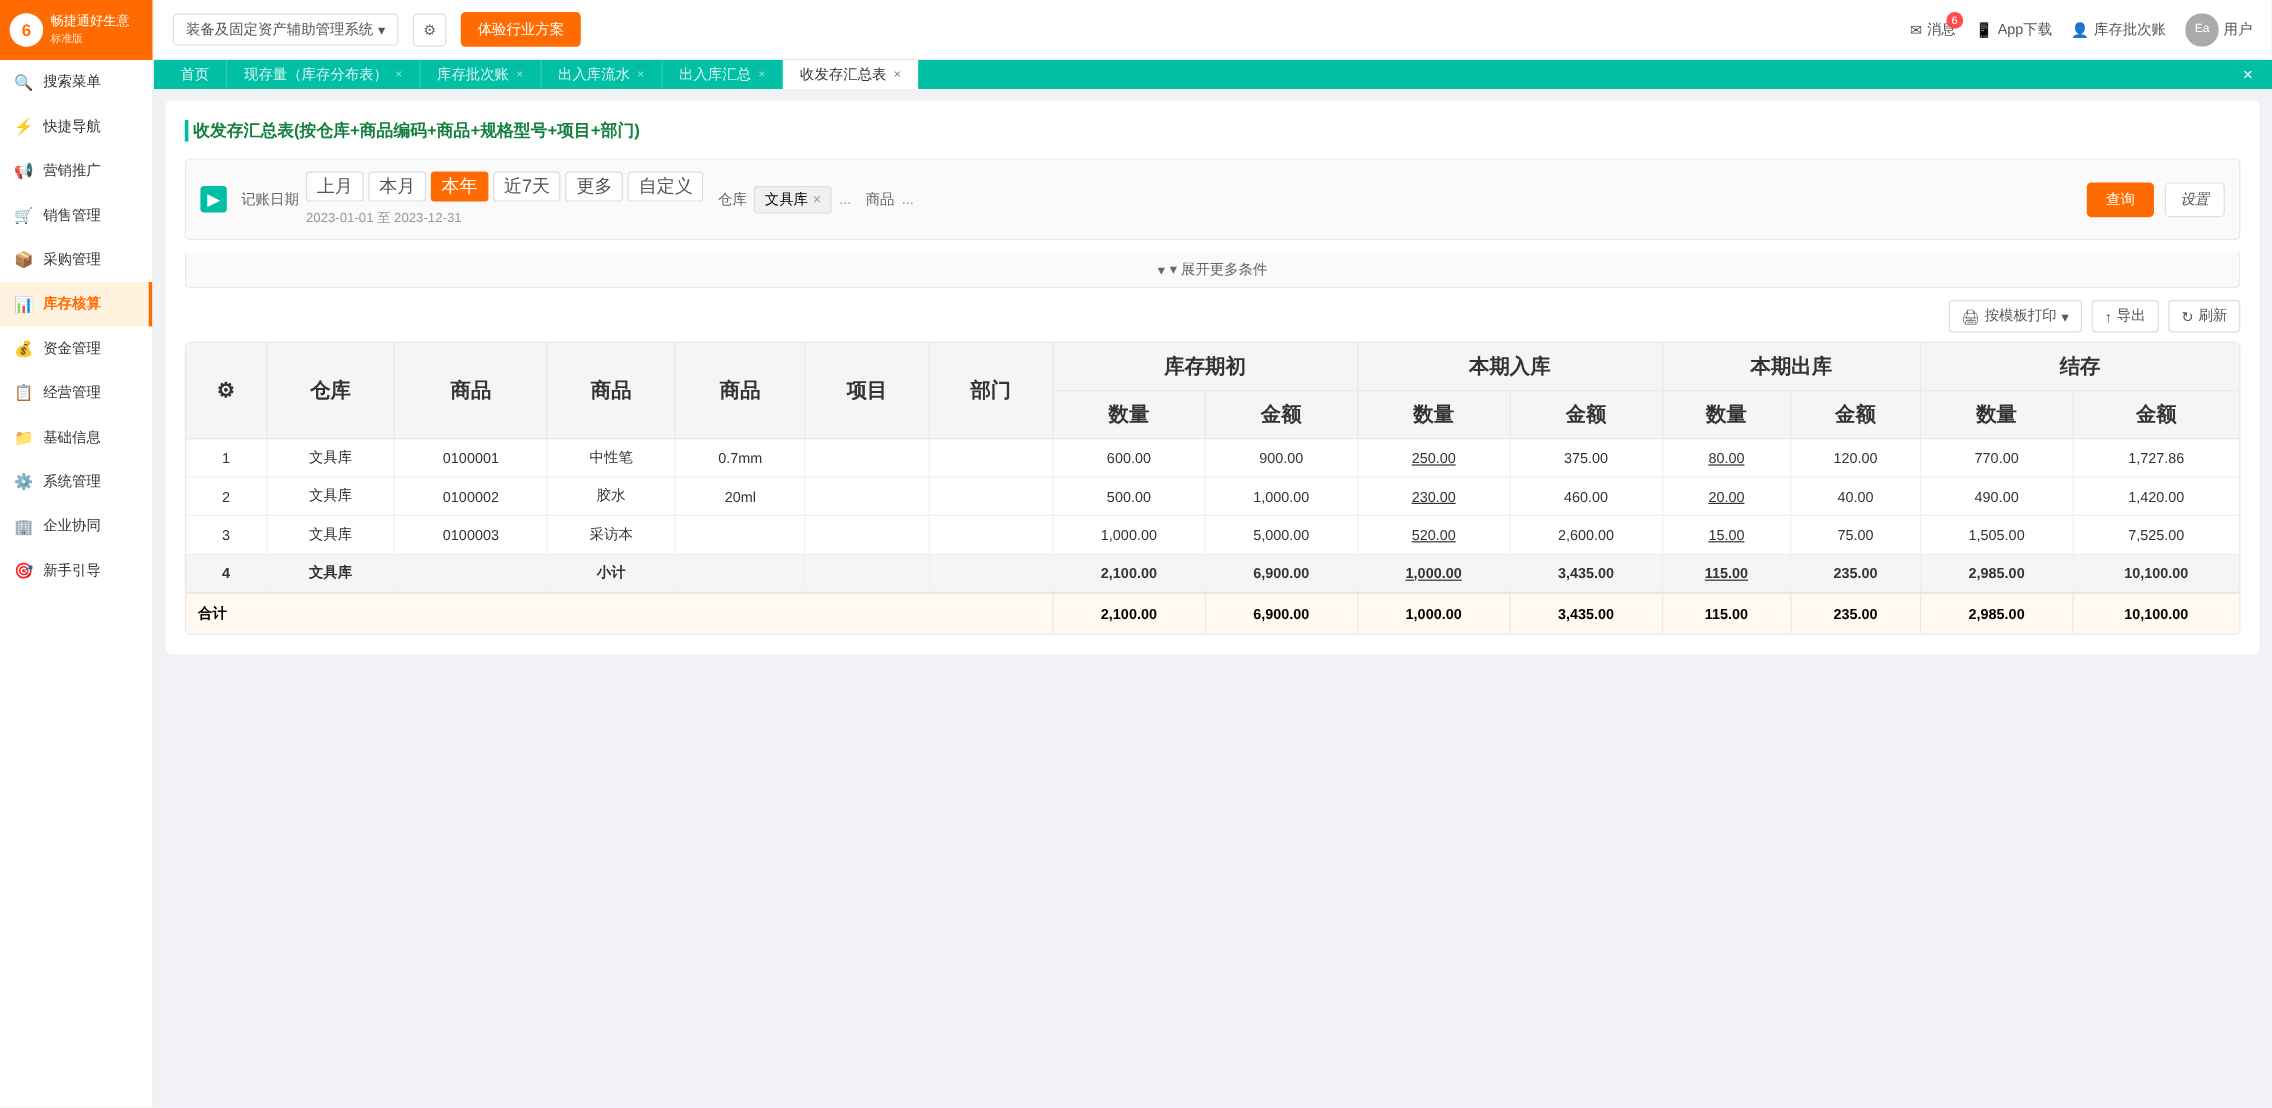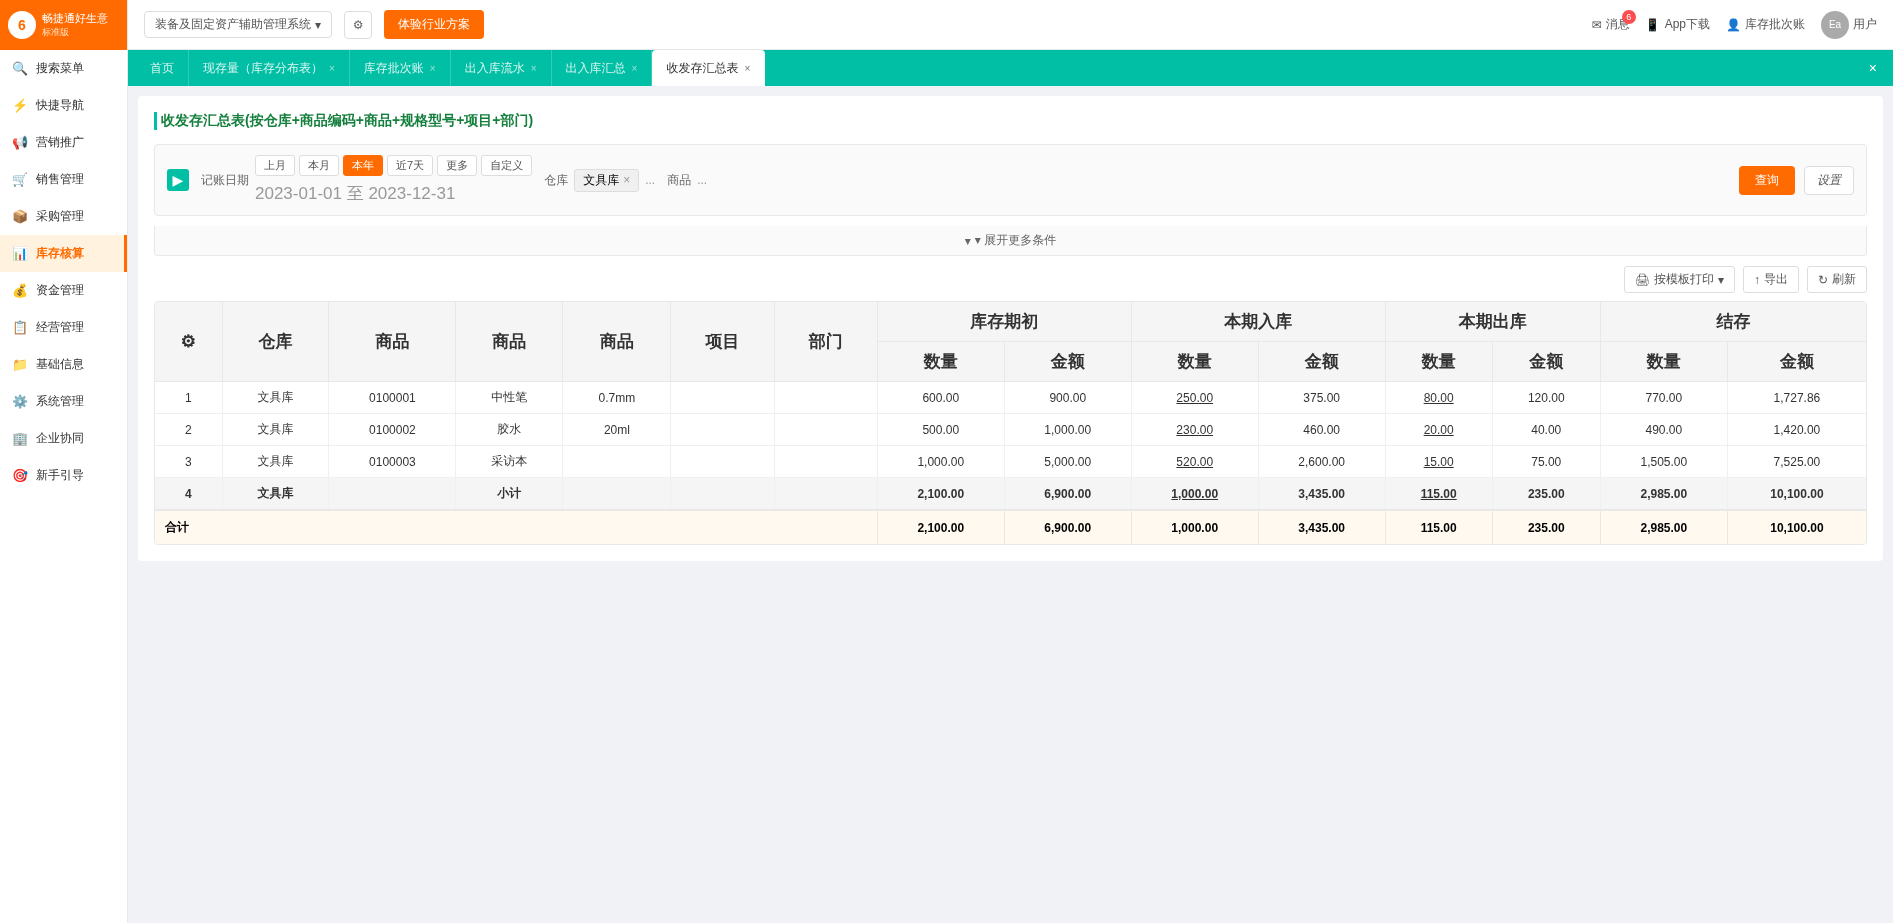--- a/index.html
+++ b/index.html
@@ -24,43 +24,43 @@
     .topbar-system-dropdown { display: flex; align-items: center; gap: 4px; padding: 4px 10px; border: 1px solid #ddd; border-radius: 4px; cursor: pointer; font-size: 12px; color: #555; }
     .topbar-gear { width: 28px; height: 28px; border: 1px solid #ddd; border-radius: 4px; display: flex; align-items: center; justify-content: center; cursor: pointer; color: #666; }
     .topbar-trial-btn { background: #ff6b00; color: #fff; border: none; border-radius: 4px; padding: 6px 14px; font-size: 12px; cursor: pointer; }
     .topbar-actions { display: flex; align-items: center; gap: 16px; margin-left: auto; }
     .topbar-action-item { display: flex; align-items: center; gap: 4px; color: #555; font-size: 12px; cursor: pointer; position: relative; }
     .topbar-badge { background: #ff4d4f; color: #fff; font-size: 9px; border-radius: 50%; width: 14px; height: 14px; display: flex; align-items: center; justify-content: center; position: absolute; top: -6px; right: -6px; }
     .topbar-avatar { width: 28px; height: 28px; background: #ddd; border-radius: 50%; display: flex; align-items: center; justify-content: center; font-size: 11px; color: #666; overflow: hidden; }
     .topbar-avatar-text { font-size: 10px; color: #fff; background: #aaa; width: 100%; height: 100%; display: flex; align-items: center; justify-content: center; }
 
     
-    .tabbar { background: #00bfa5; display: flex; align-items: center; height: 36px; padding: 0 8px; gap: 0; overflow-x: auto; }
+    .tabbar { background: #00bfa5; display: flex; align-items: center; height: 24px; padding: 0 8px; gap: 0; overflow-x: auto; }
     .tab { display: flex; align-items: center; gap: 6px; padding: 0 14px; height: 36px; color: rgba(255,255,255,0.85); font-size: 12px; cursor: pointer; white-space: nowrap; border-right: 1px solid rgba(255,255,255,0.2); }
     .tab.active { background: #fff; color: #333; border-radius: 4px 4px 0 0; }
     .tab-close { font-size: 10px; color: inherit; opacity: 0.7; }
     .tabbar-close { margin-left: auto; color: #fff; font-size: 14px; cursor: pointer; padding: 0 8px; }
 
     
     .page { flex: 1; background: #f0f2f5; overflow-y: auto; padding: 0; }
     .page-inner { background: #fff; margin: 10px; border-radius: 4px; padding: 16px; }
 
     
     .page-title { font-size: 14px; font-weight: bold; color: #15803d; margin-bottom: 14px; border-left: 3px solid #00bfa5; padding-left: 4px; }
 
     
     .filter-bar { display: flex; align-items: center; gap: 12px; padding: 10px 12px; background: #fafafa; border: 1px solid #e8e8e8; border-radius: 4px; margin-bottom: 10px; flex-wrap: wrap; }
     .filter-expand-btn { width: 22px; height: 22px; background: #00bfa5; color: #fff; border: none; border-radius: 3px; cursor: pointer; font-size: 14px; display: flex; align-items: center; justify-content: center; }
     .filter-group { display: flex; align-items: center; gap: 6px; }
     .filter-label { color: #666; font-size: 12px; white-space: nowrap; }
     .filter-date-options { display: flex; gap: 4px; flex-direction: column; }
     .filter-date-row { display: flex; gap: 4px; }
-    .filter-date-btn { padding: 2px 8px; border: 1px solid #ddd; border-radius: 3px; font-size: 11px; cursor: pointer; background: #fff; color: #555; }
+    .filter-date-btn { padding: 2px 8px; border: 1px solid #ddd; border-radius: 3px; font-size: 15px; cursor: pointer; background: #fff; color: #555; }
     .filter-date-btn.active { background: #ff6b00; color: #fff; border-color: #ff6b00; }
-    .filter-date-range { font-size: 17px; color: #999; margin-top: 2px; }
+    .filter-date-range { font-size: 11px; color: #999; margin-top: 2px; }
     .filter-warehouse { display: flex; align-items: center; gap: 6px; }
     .filter-warehouse-tag { background: #f0f0f0; border: 1px solid #ddd; border-radius: 3px; padding: 2px 8px; font-size: 12px; display: flex; align-items: center; gap: 4px; }
     .filter-warehouse-tag-close { cursor: pointer; color: #999; }
     .filter-dots { color: #999; cursor: pointer; }
     .filter-right { margin-left: auto; display: flex; gap: 9px; }
     .btn-query { background: #ff6b00; color: #fff; border: none; border-radius: 4px; padding: 5px 16px; font-size: 12px; cursor: pointer; }
     .btn-settings { background: #fff; color: #555; border: 1px solid #ddd; border-radius: 4px; padding: 5px 12px; font-size: 12px; cursor: pointer; font-style: italic; }
 
     
     .expand-more-row { display: flex; justify-content: center; padding: 6px; background: #fafafa; border: 1px solid #e8e8e8; border-top: none; border-radius: 0 0 4px 4px; margin-bottom: 10px; }

